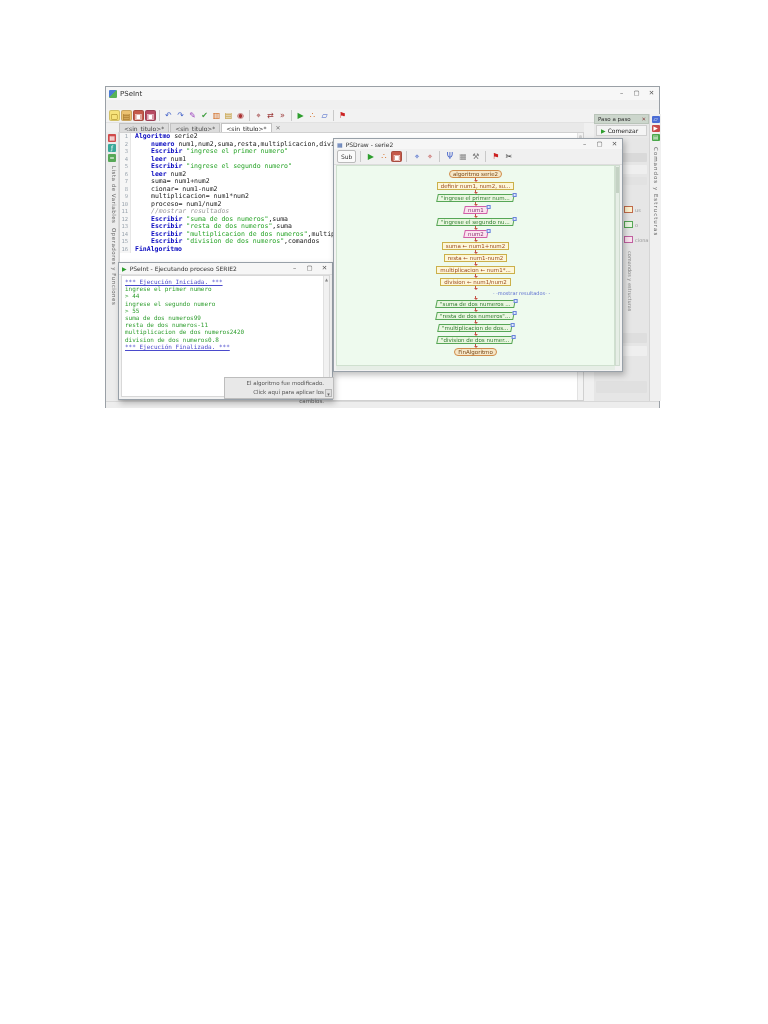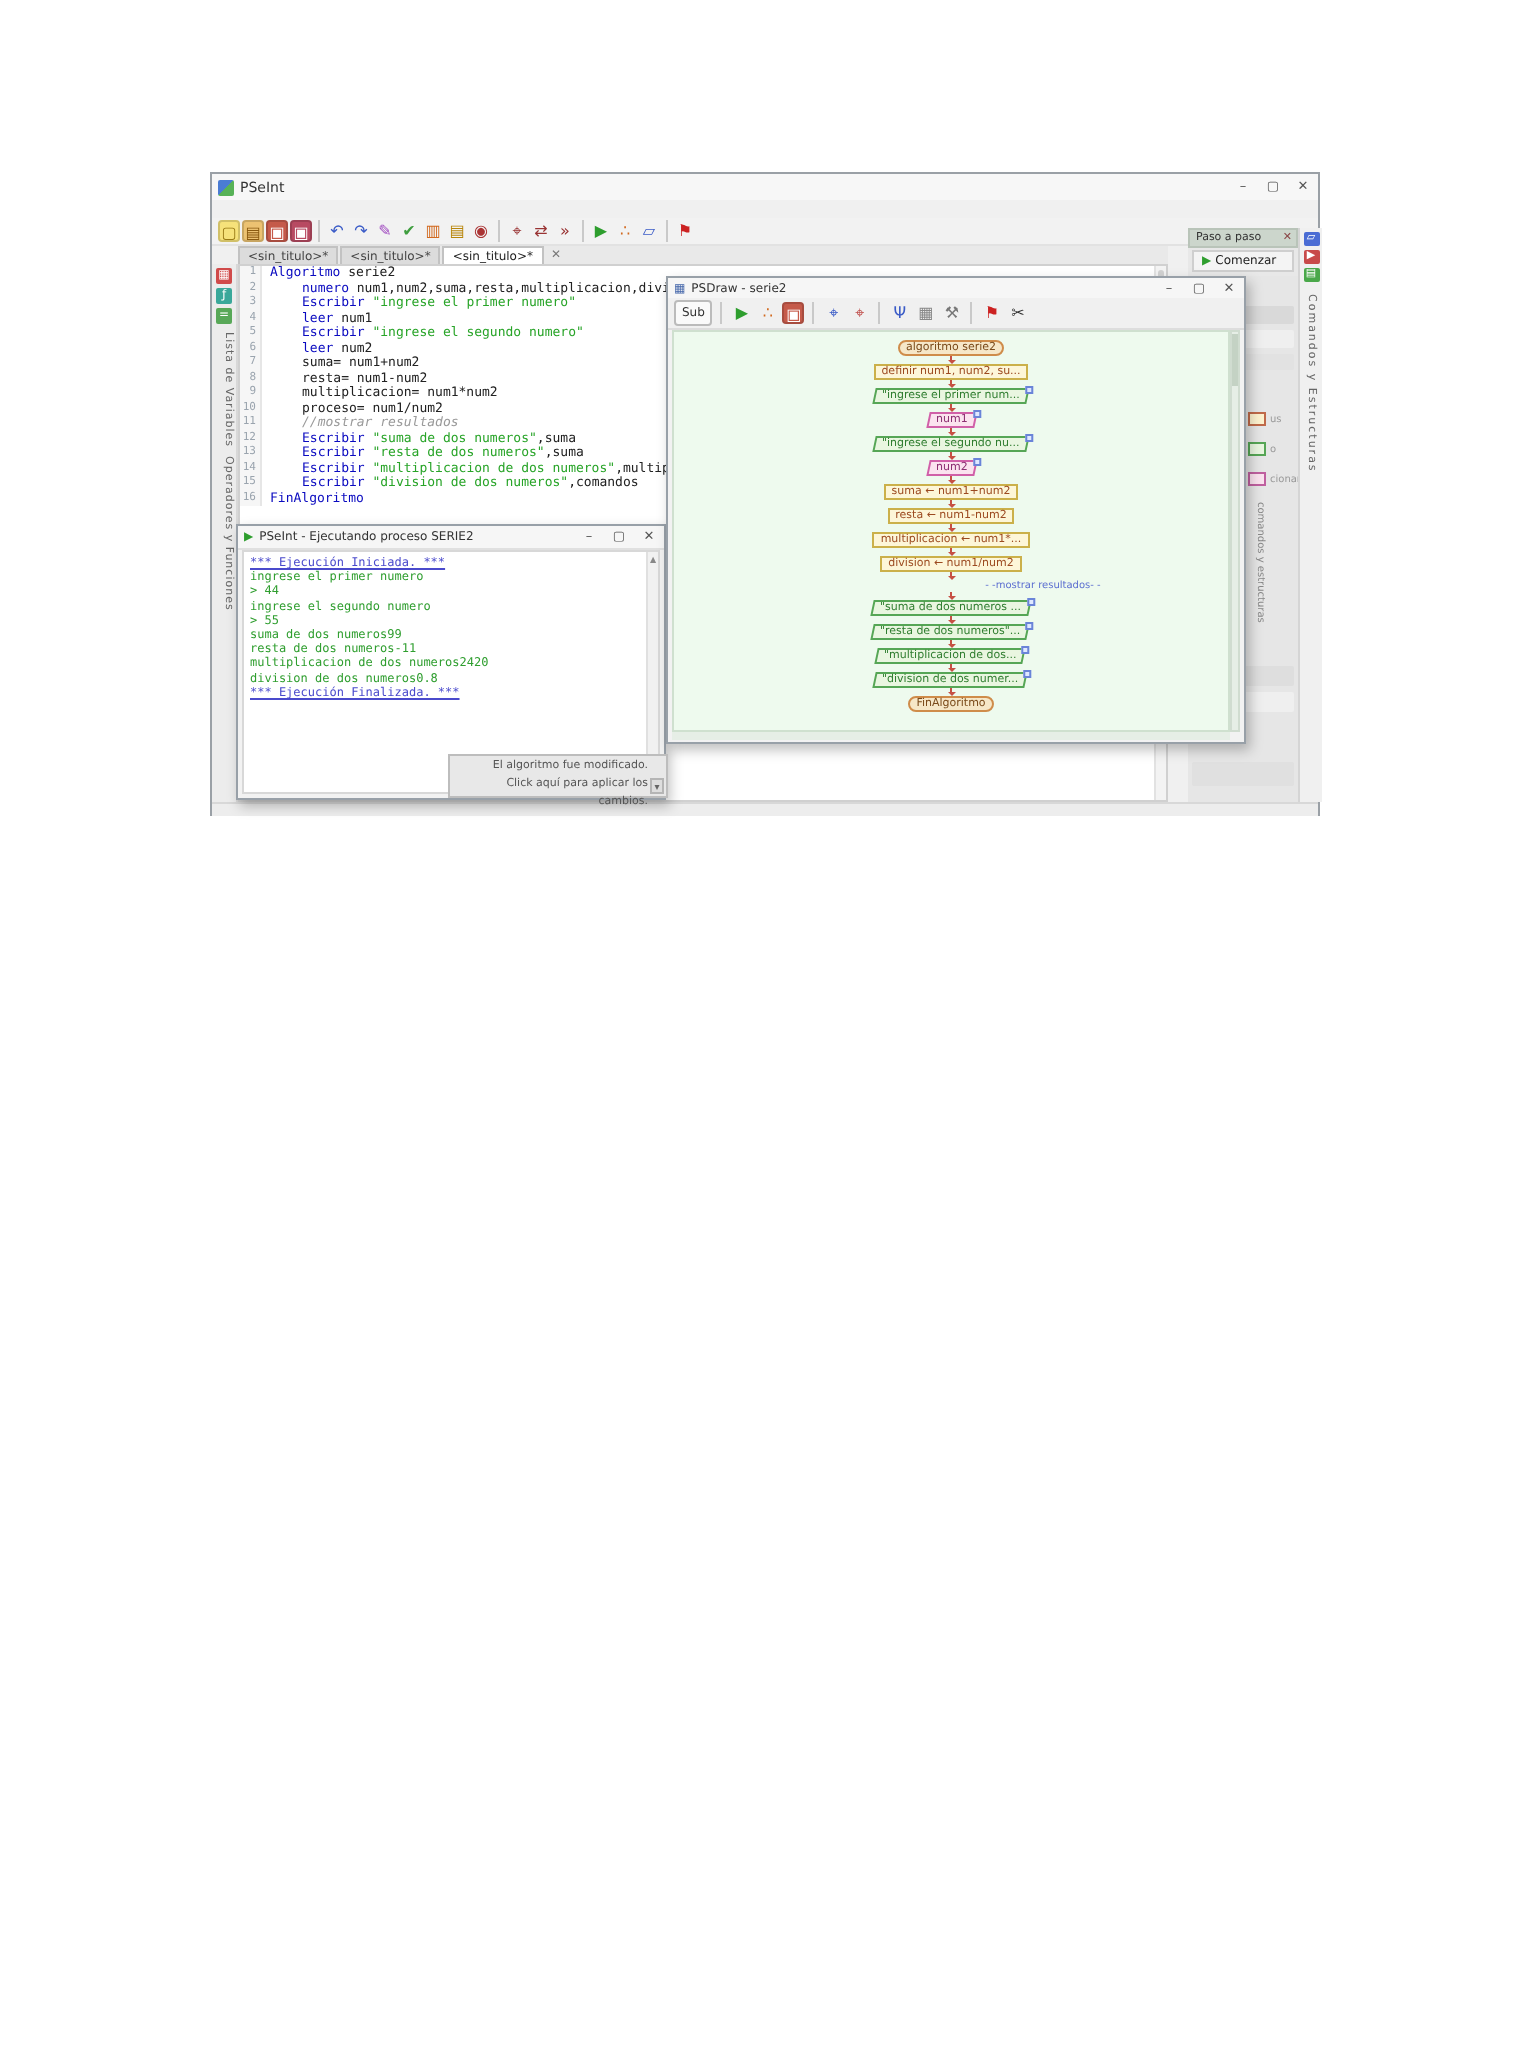--- a/index.html
+++ b/index.html
@@ -23,21 +23,21 @@
   
   .leftdock{position:absolute;left:0;top:45px;width:13px;height:269px;background:#ececec;border-right:1px solid #d8d8d8;box-sizing:border-box;}
   .ld-icon{width:8px;height:8px;margin:2px auto 1px auto;font-size:6px;line-height:8px;text-align:center;color:#fff;border-radius:1px;}
   .vlabel{writing-mode:vertical-rl;font-size:5.5px;color:#666;letter-spacing:0.5px;margin:4px auto 0 auto;display:block;text-align:center;width:10px;}
   
   .editor{position:absolute;left:13px;top:45px;width:465px;height:269px;background:#fff;border:1px solid #d0d0d0;box-sizing:border-box;overflow:hidden;}
   .ed-line{display:flex;height:7.5px;line-height:7.5px;font-family:"DejaVu Sans Mono",monospace;font-size:6.5px;}
   .ed-num{width:11px;flex:0 0 auto;background:#f6f6f6;border-right:1px solid #e6e6e6;color:#9aa4ae;text-align:right;padding-right:2px;font-size:5.5px;box-sizing:border-box;}
   .ed-code{white-space:pre;padding-left:4px;color:#222;}
   .ed-code.ind{padding-left:20px;}
-  .kw{color:#0a0ac0;font-weight:normal;}
+  .kw{color:#0a0ac0;font-weight:bold;}
   .str{color:#28a428;}
   .com{color:#9a9a9a;font-style:italic;}
   .pl{color:#222;}
   .ed-scroll{position:absolute;right:0;top:0;width:5px;height:100%;background:#f3f3f3;border-left:1px solid #e2e2e2;}
   .ed-thumb{position:absolute;left:1px;top:2px;width:3px;height:34px;background:#d2d2d2;border-radius:2px;}
   .statusbar{position:absolute;left:0;top:314px;width:100%;height:7px;background:#ededed;border-top:1px solid #d8d8d8;box-sizing:border-box;}
   
   .rightdock{position:absolute;left:488px;top:27px;width:67px;height:287px;background:#e8e8e8;z-index:1;}
   .paso-header{position:absolute;left:0;top:0;width:55px;height:10px;background:#ccd6cc;border:1px solid #b9c4b9;box-sizing:border-box;font-size:5.5px;color:#333;line-height:8px;padding-left:3px;display:flex;}
   .paso-close{margin-left:auto;padding-right:2px;color:#884444;font-size:5.5px;}
@@ -173,21 +173,21 @@
           <div class="ed-line">
             <span class="ed-num">6</span>
             <span class="ed-code ind"><span class="kw">leer</span><span class="pl"> num2</span></span>
           </div>
           <div class="ed-line">
             <span class="ed-num">7</span>
             <span class="ed-code ind"><span class="pl">suma= num1+num2</span></span>
           </div>
           <div class="ed-line">
             <span class="ed-num">8</span>
-            <span class="ed-code ind"><span class="pl">resta= num1-num2</span></span>
+            <span class="ed-code ind"><span class="pl">cionar= num1-num2</span></span>
           </div>
           <div class="ed-line">
             <span class="ed-num">9</span>
             <span class="ed-code ind"><span class="pl">multiplicacion= num1*num2</span></span>
           </div>
           <div class="ed-line">
             <span class="ed-num">10</span>
             <span class="ed-code ind"><span class="pl">proceso= num1/num2</span></span>
           </div>
           <div class="ed-line">

